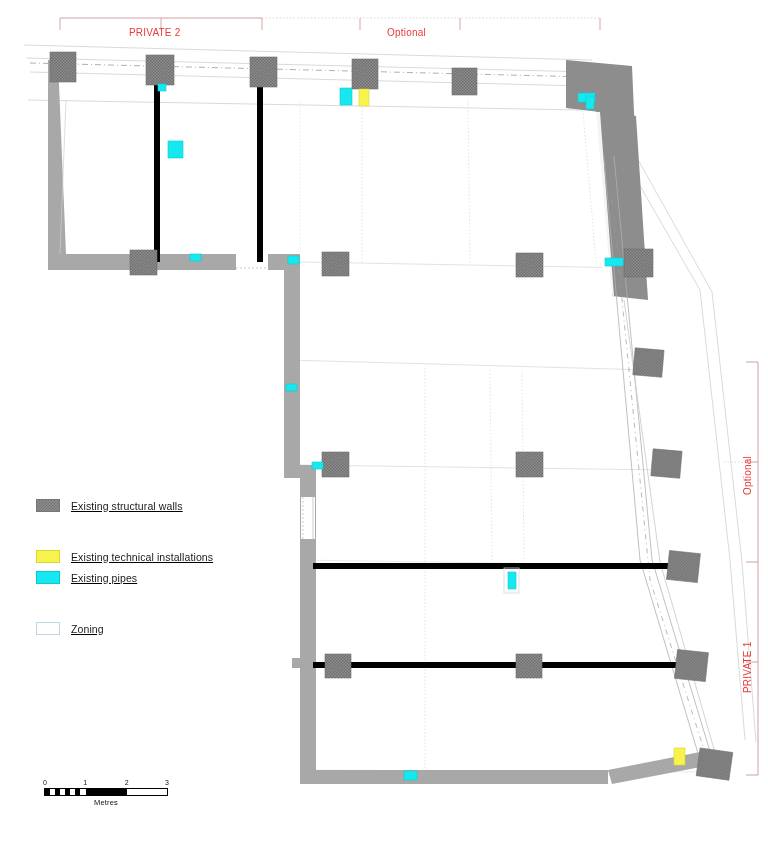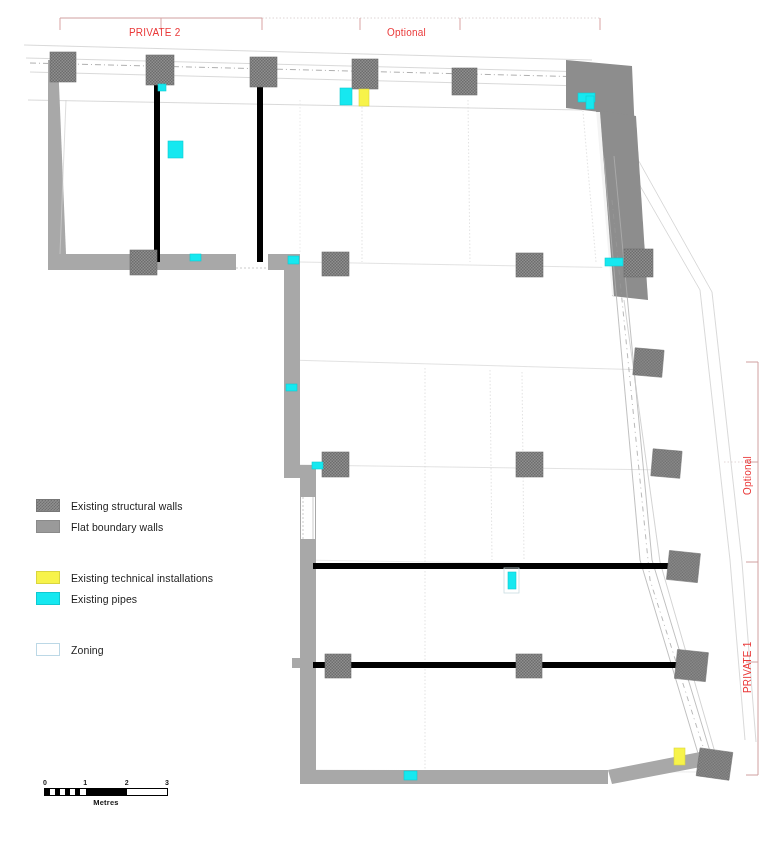--- a/index.html
+++ b/index.html
@@ -5,41 +5,41 @@
   html,body{margin:0;padding:0;background:#ffffff;}
   body{
     width:768px;height:845px;position:relative;overflow:hidden;
     font-family:"Liberation Sans", sans-serif;
     -webkit-font-smoothing:antialiased;
   }
   .stage{position:absolute;left:0;top:0;width:768px;height:748px;}
   svg.plan{position:absolute;left:0;top:0;width:768px;height:845px;}
 
   
-  .legend{position:absolute;left:36px;top:495px;width:230px;}
+  .legend{position:absolute;left:36px;top:495px;width:230px;text-decoration:underline;}
   .legend-row{display:flex;align-items:center;height:21px;}
   .legend-row.gap{height:30px;}
   .sw{width:24px;height:13px;margin-right:11px;flex:0 0 24px;box-sizing:border-box;}
   .sw-struct{background:#8f8f8f;
      background-image:
        linear-gradient(45deg,#6f6f6f 25%,transparent 25%,transparent 75%,#6f6f6f 75%),
        linear-gradient(45deg,#6f6f6f 25%,transparent 25%,transparent 75%,#6f6f6f 75%);
      background-size:3px 3px;background-position:0 0,1.5px 1.5px;
      border:1px solid #777;}
   .sw-flat{background:#9a9a9a;border:1px solid #8a8a8a;}
   .sw-exist{background:#ffffff;border:1px solid #b9b9b9;}
   .sw-pipe{background:#16e8f0;border:1px solid #0fc9d1;}
   .sw-tech{background:#f7f34a;border:1px solid #d9d53f;}
   .sw-new{background:#000000;border:1px solid #000;}
   .sw-zone{background:#ffffff;border:1px solid #bcd8e6;}
   .sw-opt{background:#ffffff;border:1px solid #f1c4c4;}
   .legend-label{font-size:10.5px;color:#1a1a1a;letter-spacing:.1px;white-space:nowrap;}
 
   
-  .scalebar{position:absolute;left:44px;top:779px;width:124px;font-weight:bold;}
+  .scalebar{position:absolute;left:44px;top:779px;width:124px;}
   .sb-nums{position:relative;height:9px;}
   .sb-nums span{position:absolute;top:0;font-size:7px;color:#111;transform:translateX(-50%);}
   .sb-bar{position:relative;height:8px;border:1px solid #000;box-sizing:border-box;background:#fff;}
   .sb-seg{position:absolute;top:0;height:100%;background:#000;}
   .sb-cap{text-align:center;font-size:7.5px;color:#111;margin-top:2px;letter-spacing:.2px;}
 
   
   .blabel{position:absolute;color:#ea3a3a;font-size:10px;white-space:nowrap;letter-spacing:.2px;}
   .blabel.vert{transform-origin:0 0;transform:rotate(-90deg);}
 </style>
@@ -213,24 +213,20 @@
   <div class="blabel" style="left:129px;top:27px;">PRIVATE 2</div>
   <div class="blabel" style="left:387px;top:27px;">Optional</div>
   <div class="blabel vert" style="left:742px;top:495px;">Optional</div>
   <div class="blabel vert" style="left:742px;top:693px;">PRIVATE 1</div>
 
   <div class="legend">
     <div class="legend-row">
       <span class="sw sw-struct"></span>
       <span class="legend-label">Existing structural walls</span>
     </div>
-    <div class="legend-row">
-      <span class="sw sw-flat"></span>
-      <span class="legend-label">Flat boundary walls</span>
-    </div>
 
     <div class="legend-row gap"></div>
 
     <div class="legend-row">
       <span class="sw sw-tech"></span>
       <span class="legend-label">Existing technical installations</span>
     </div>
     <div class="legend-row">
       <span class="sw sw-pipe"></span>
       <span class="legend-label">Existing pipes</span>

